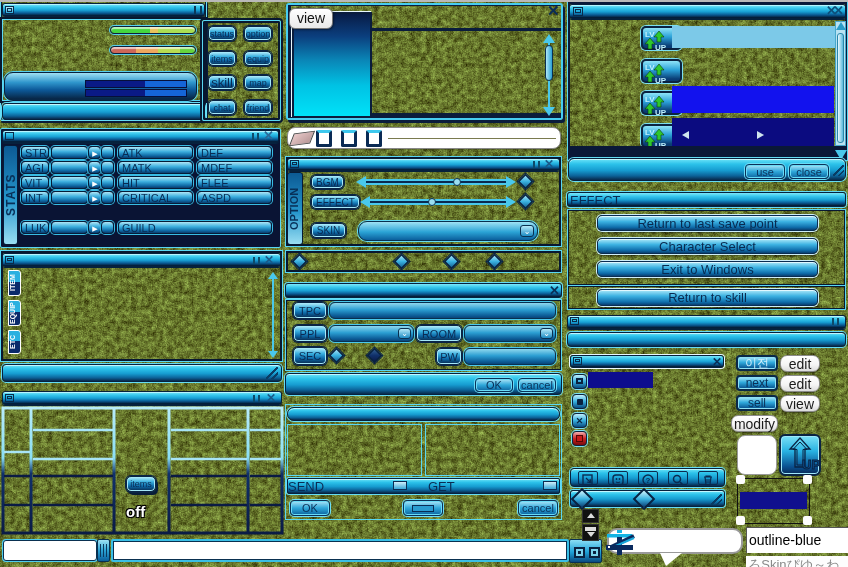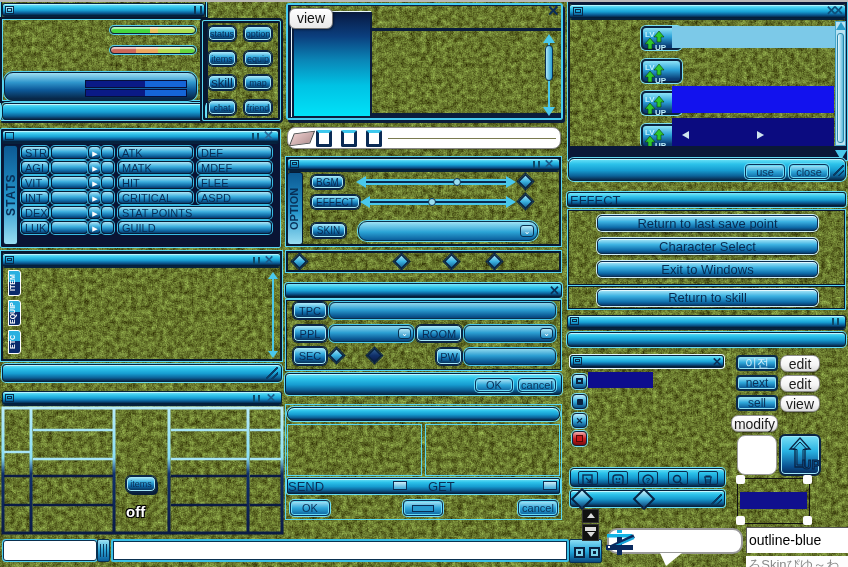--- a/index.html
+++ b/index.html
@@ -145,27 +145,20 @@
 
 <div class="abs srow" style="top:63px">
       <i class="lb">INT</i>
       <i class="br"></i>
       <i class="ar">▶</i>
       <i class="sm"></i>
       <i class="mid">CRITICAL</i>
       <i class="rt">ASPD</i>
     </div>
 
-<div class="abs srow" style="top:78px">
-      <i class="lb">DEX</i>
-      <i class="br"></i>
-      <i class="ar">▶</i>
-      <i class="sm"></i>
-      <i class="wide">STAT POINTS</i>
-    </div>
 
 <div class="abs srow" style="top:93px">
       <i class="lb">LUK</i>
       <i class="br"></i>
       <i class="ar">▶</i>
       <i class="sm"></i>
       <i class="wide">GUILD</i>
     </div>
 </div>
 

